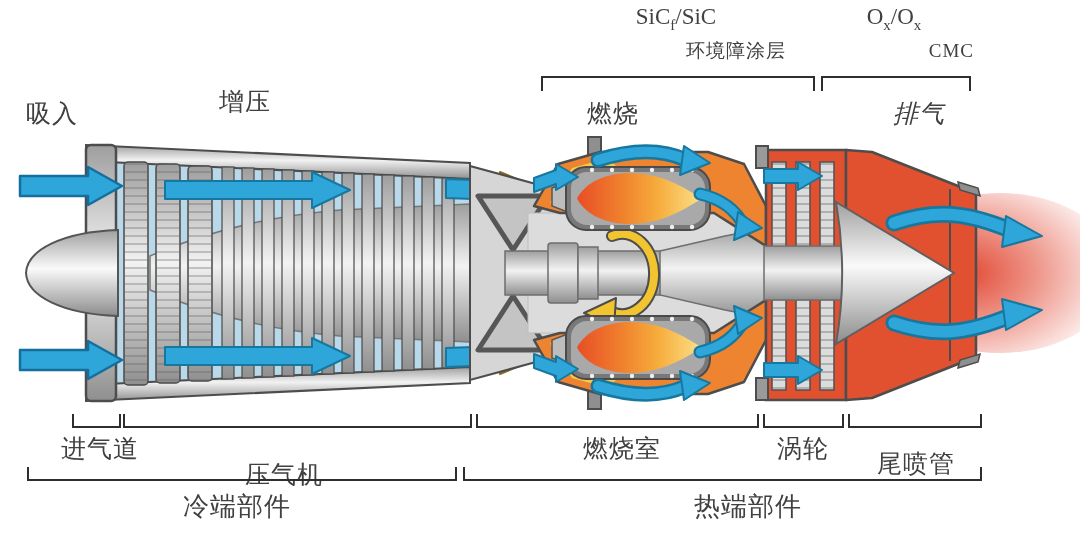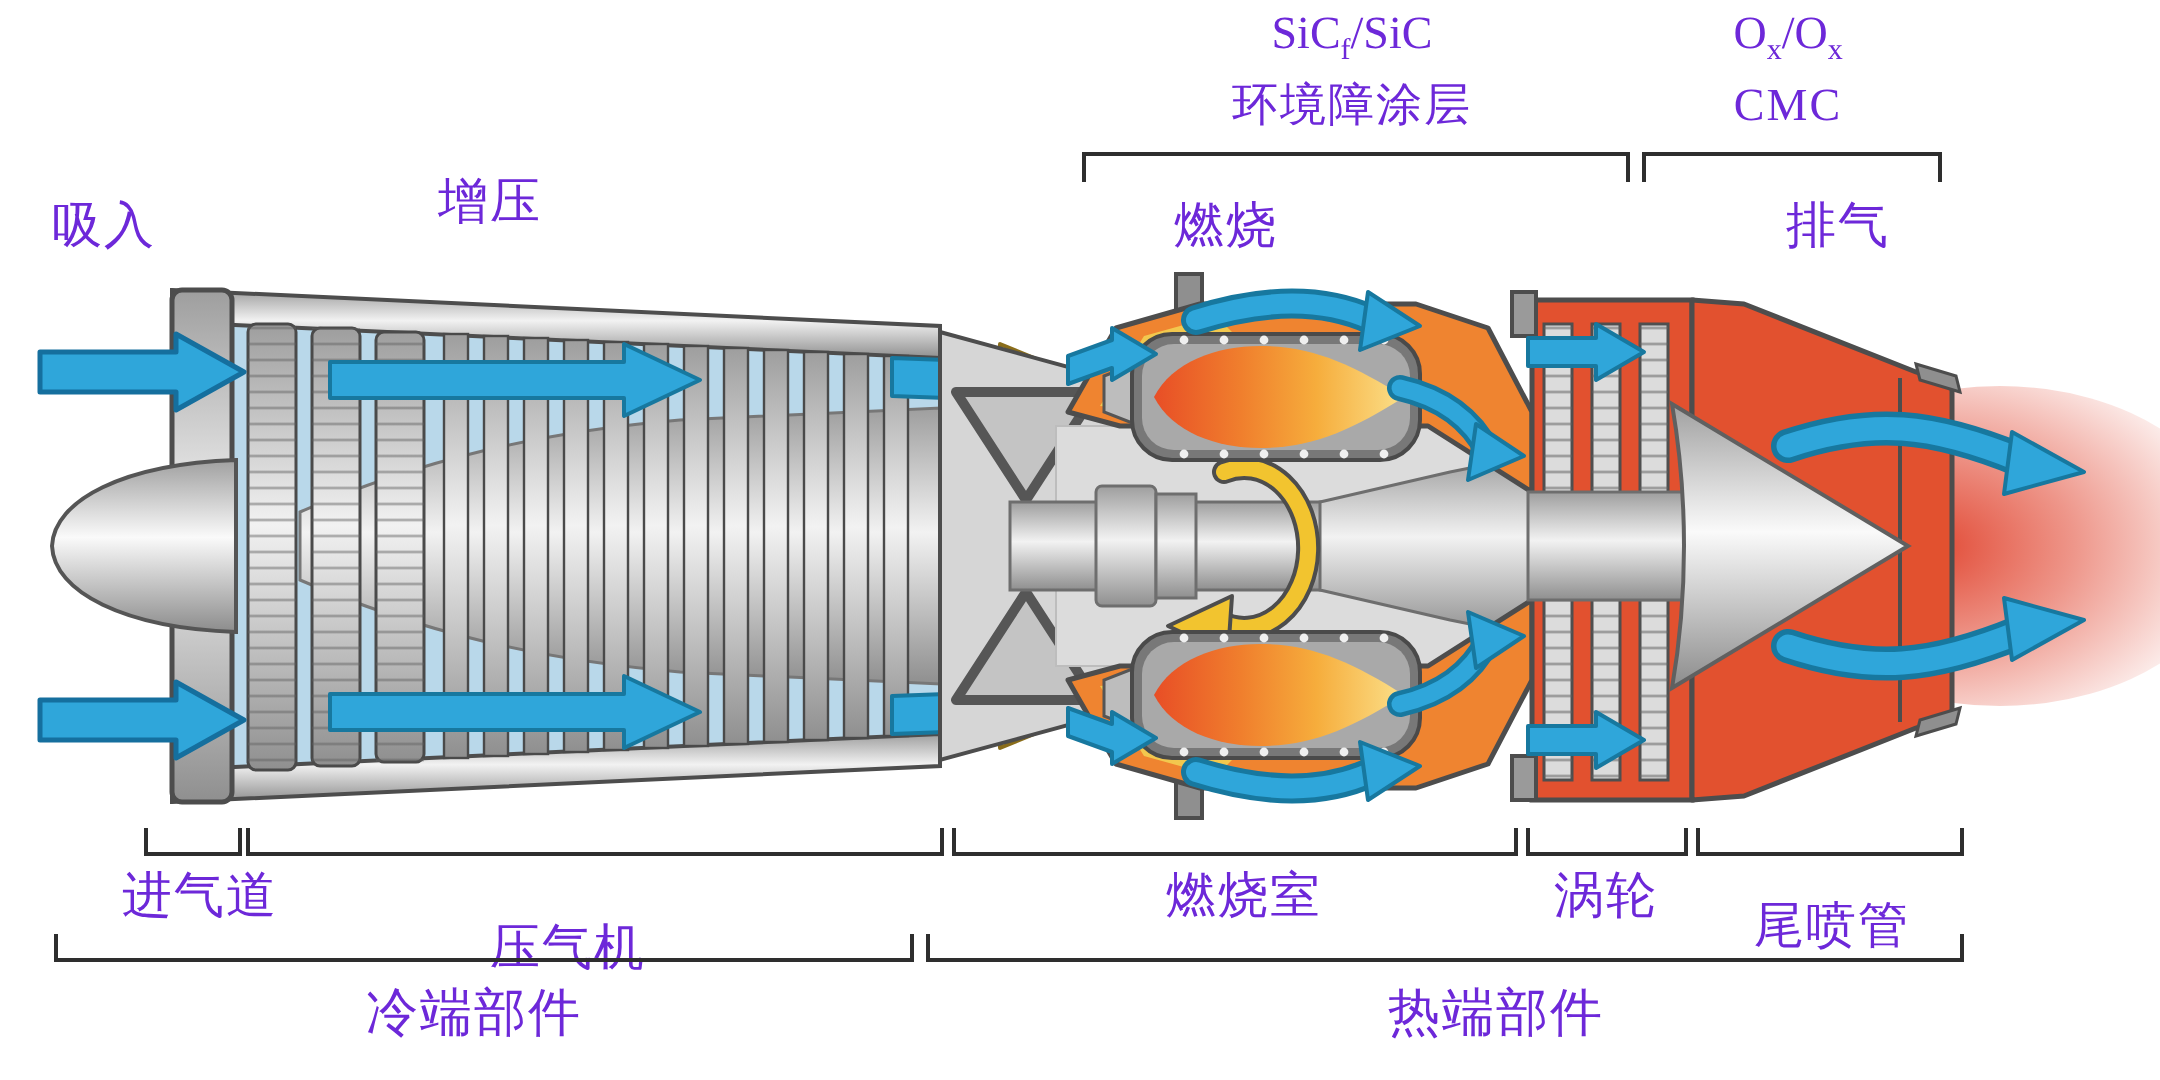--- a/index.html
+++ b/index.html
@@ -1,22 +1,22 @@
 <!DOCTYPE html>
 <html><head>
 <meta charset="utf-8">
 <style>
   html,body{margin:0;padding:0;background:#fff;}
   #stage{position:relative;width:1080px;height:540px;background:#ffffff;overflow:hidden;
          font-family:"Liberation Serif","DejaVu Serif",serif;}
   #engine-svg{position:absolute;left:0;top:0;width:1080px;height:540px;}
-  .lbl{position:absolute;text-align:center;color:#6d28d9;font-size:25px;letter-spacing:1px;line-height:1.15;}
+  .lbl{position:absolute;text-align:center;color:#404040;font-size:25px;letter-spacing:1px;line-height:1.15;}
   .formula{font-size:23px;letter-spacing:0;}
   .formula sub{font-size:15px;}
-  .matname{font-size:23px;}
+  .matname{font-size:19px;text-align:right;}
   .grouplbl{font-size:26px;}
   .over{position:absolute;height:13px;border-top:2px solid #2e2e2e;border-left:2px solid #2e2e2e;border-right:2px solid #2e2e2e;}
   .under{position:absolute;height:12px;border-bottom:2px solid #2e2e2e;border-left:2px solid #2e2e2e;border-right:2px solid #2e2e2e;}
 </style>
 </head>
 <body>
 
 <div id="stage">
 
   <svg id="engine-svg" viewBox="0 0 1080 540">
@@ -204,21 +204,21 @@
     <span>O</span><sub>x</sub><span>/O</span><sub>x</sub>
   </div>
   <div class="lbl matname" style="left:814px;top:40px;width:160px;">CMC</div>
 
   <div class="over" style="left:541px;top:76px;width:270px;"></div>
   <div class="over" style="left:821px;top:76px;width:146px;"></div>
 
   <div class="lbl" style="left:2px;top:100px;width:100px;">吸入</div>
   <div class="lbl" style="left:195px;top:88px;width:100px;">增压</div>
   <div class="lbl" style="left:563px;top:100px;width:100px;">燃烧</div>
-  <div class="lbl" style="left:869px;top:100px;width:100px;">排气</div>
+  <div class="lbl" style="left:869px;top:100px;width:100px;font-style:italic;">排气</div>
 
   <div class="under" style="left:72px;top:414px;width:45px;"></div>
   <div class="under" style="left:123px;top:414px;width:345px;"></div>
   <div class="under" style="left:476px;top:414px;width:279px;"></div>
   <div class="under" style="left:763px;top:414px;width:77px;"></div>
   <div class="under" style="left:848px;top:414px;width:130px;"></div>
 
   <div class="lbl" style="left:40px;top:435px;width:120px;">进气道</div>
   <div class="lbl" style="left:224px;top:461px;width:120px;">压气机</div>
   <div class="lbl" style="left:562px;top:435px;width:120px;">燃烧室</div>

